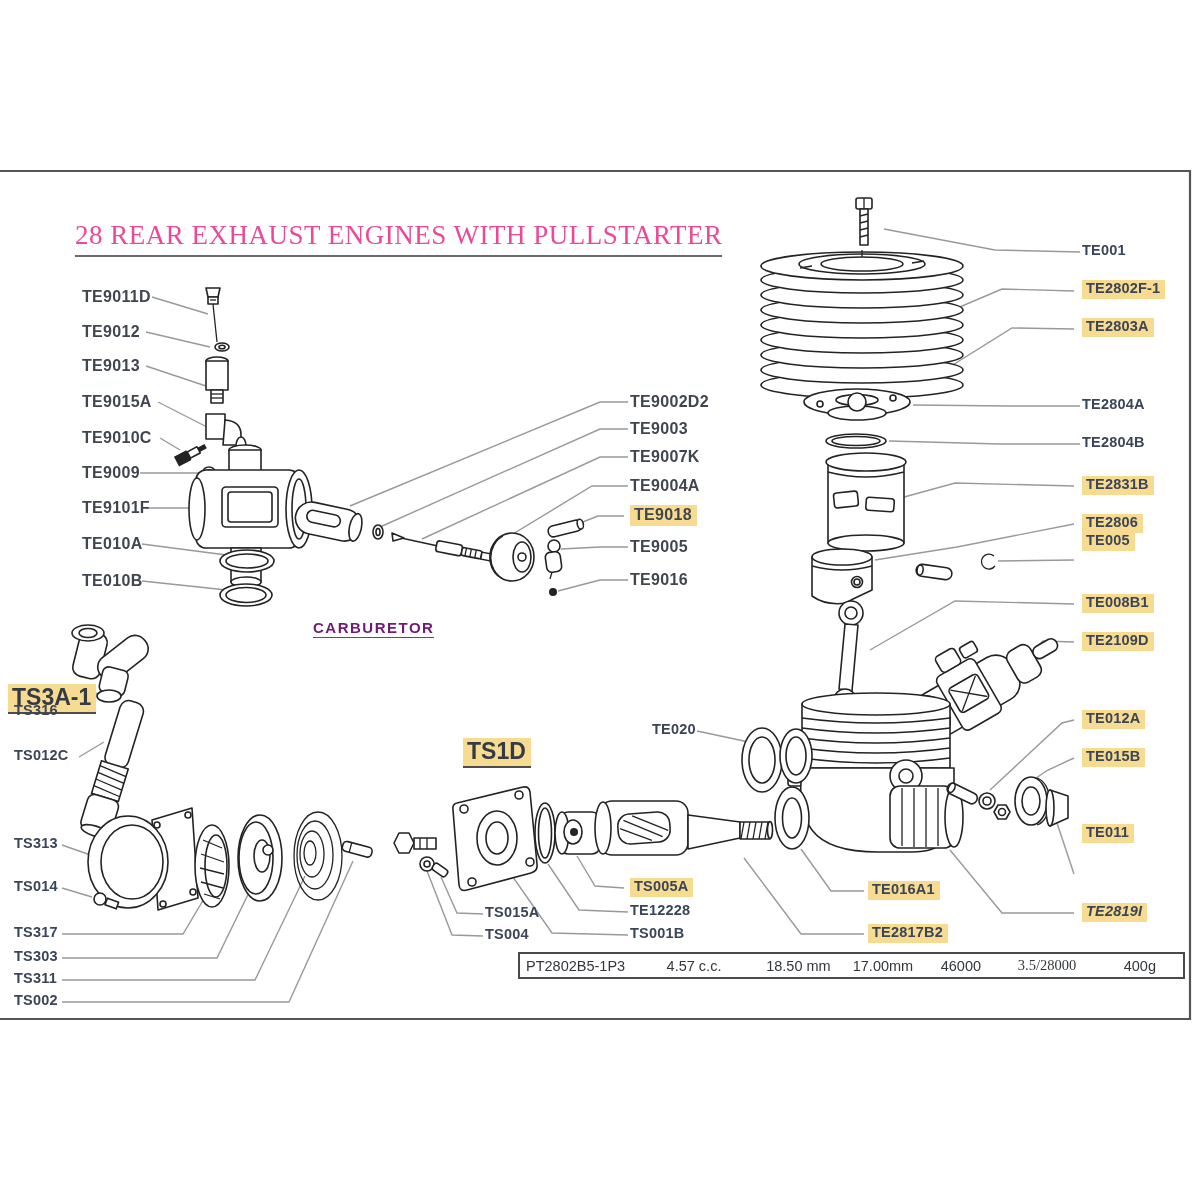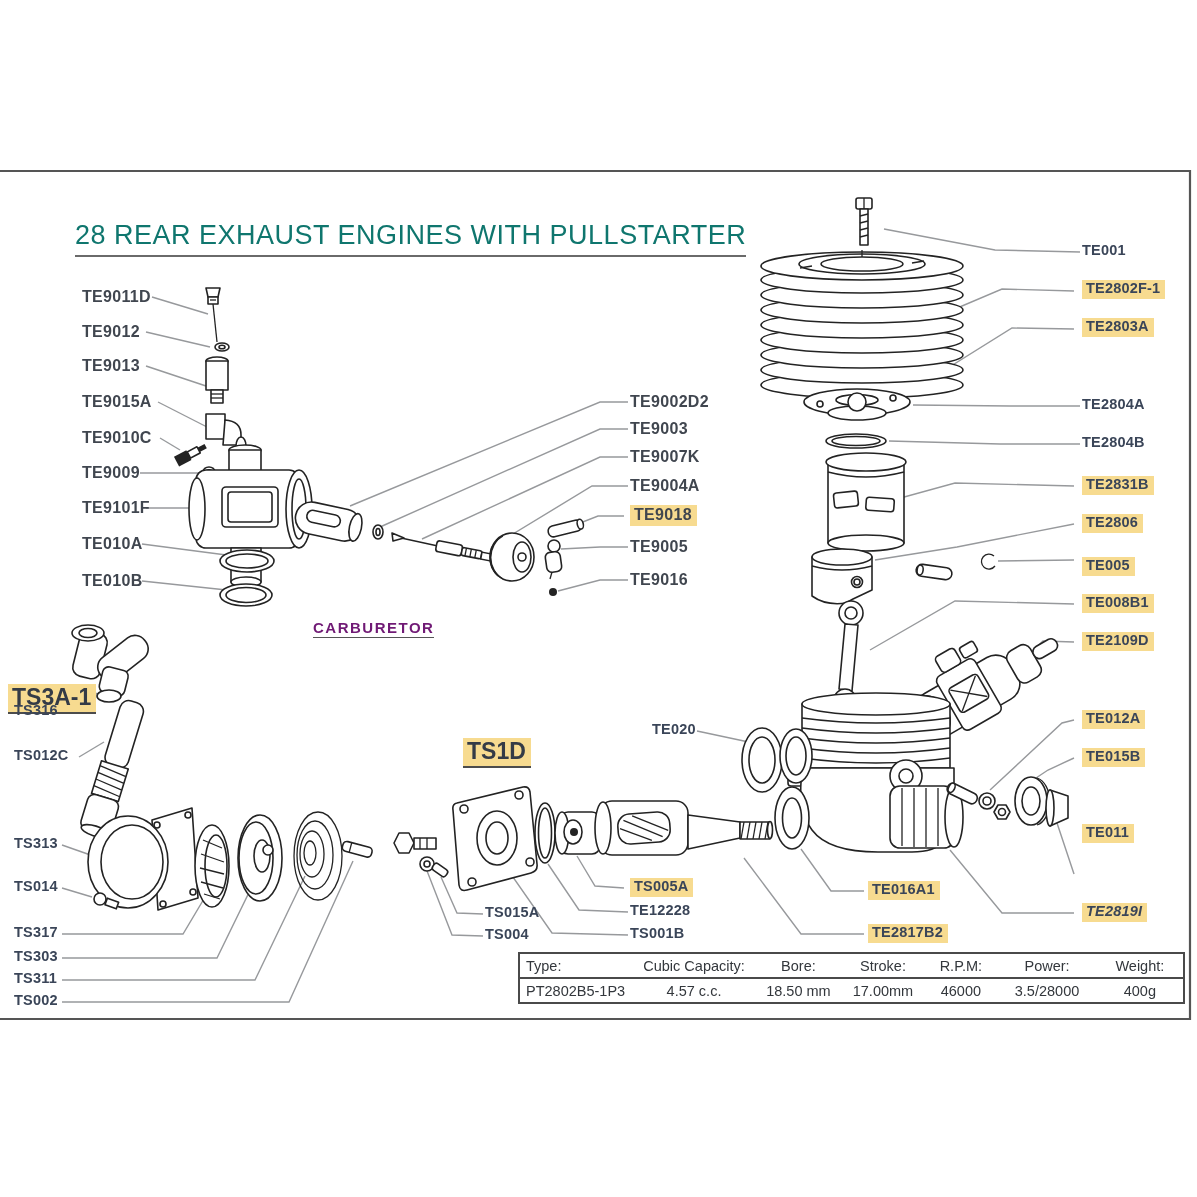--- a/index.html
+++ b/index.html
@@ -4,22 +4,22 @@
 <style>
   html,body{margin:0;padding:0;background:#ffffff;}
   .page{position:relative;width:1197px;height:1197px;background:#fff;overflow:hidden;
         font-family:"Liberation Sans",sans-serif;}
   svg{position:absolute;left:0;top:0;}
   .p{fill:#fff;stroke:#232323;stroke-width:1.6;stroke-linejoin:round;}
   .ln{fill:none;stroke:#232323;stroke-width:1.3;}
   .dk{fill:#232323;stroke:none;}
   .ld{fill:none;stroke:#97999c;stroke-width:1.4;}
   .frameln{fill:none;stroke:#555;stroke-width:2.2;}
-  .title{position:absolute;left:75px;top:220px;font-size:27px;letter-spacing:.5px;color:#0f766e;
-         border-bottom:2px solid #6a6a6a;padding-bottom:4px;white-space:nowrap;}
+  .title{position:absolute;left:75px;top:220px;font-size:27px;letter-spacing:.5px;color:#ec4899;
+         border-bottom:2px solid #6a6a6a;padding-bottom:4px;white-space:nowrap;font-family:Liberation Serif, serif;}
   .carb-caption{position:absolute;left:313px;top:619px;font-size:15px;font-weight:700;
         letter-spacing:1.5px;color:#701a75;border-bottom:1.6px solid #555;padding-bottom:1px;}
   .lbl{position:absolute;white-space:nowrap;line-height:1.1;}
   .lbl.light{font-size:16px;font-weight:700;color:#40464f;letter-spacing:.3px;}
   .lbl.bold{font-size:14.5px;font-weight:700;color:#3a4558;letter-spacing:.2px;}
   .lbl.big{font-size:23px;font-weight:700;color:#343b46;border-bottom:2.2px solid #4c4c4c;
            padding:0 3px 1px 1px;}
   .lbl.hl{background:var(--hl,#F7DB90);padding:1px 5px 2px 4px;}
   .tech{position:absolute;left:518px;top:949px;width:667px;background:#fff;color:#33373c;}
   .tech-heading{font-size:15px;letter-spacing:.6px;padding:0 0 2px 8px;
@@ -414,21 +414,21 @@
       <div class="lbl light hl" style="left: 630px; top: 505px;">TE9018</div>
       <div class="lbl light" style="left: 630px; top: 538px;">TE9005</div>
       <div class="lbl light" style="left: 630px; top: 571px;">TE9016</div>
       <div class="lbl bold" style="left: 1082px; top: 243px;">TE001</div>
       <div class="lbl bold hl" style="left: 1082px; top: 280px;">TE2802F-1</div>
       <div class="lbl bold hl" style="left: 1082px; top: 318px;">TE2803A</div>
       <div class="lbl bold" style="left: 1082px; top: 397px;">TE2804A</div>
       <div class="lbl bold" style="left: 1082px; top: 435px;">TE2804B</div>
       <div class="lbl bold hl" style="left: 1082px; top: 476px;">TE2831B</div>
       <div class="lbl bold hl" style="left: 1082px; top: 514px;">TE2806</div>
-      <div class="lbl bold hl" style="left: 1082px; top: 557px;">TE005</div>
+      <div class="lbl bold hl" style="left: 1082px; top: 532px;">TE005</div>
       <div class="lbl bold hl" style="left: 1082px; top: 594px;">TE008B1</div>
       <div class="lbl bold hl" style="left: 1082px; top: 632px;">TE2109D</div>
       <div class="lbl bold hl" style="left: 1082px; top: 710px;">TE012A</div>
       <div class="lbl bold hl" style="left: 1082px; top: 748px;">TE015B</div>
       <div class="lbl bold hl" style="left: 1082px; top: 824px; text-align: right;">TE011</div>
       <div class="lbl bold hl" style="left: 1082px; top: 903px; font-style: italic;">TE2819I</div>
       <div class="lbl bold" style="left: 652px; top: 722px;">TE020</div>
       <div class="lbl bold hl" style="left: 630px; top: 878px;">TS005A</div>
       <div class="lbl bold" style="left: 630px; top: 903px;">TE12228</div>
       <div class="lbl bold" style="left: 630px; top: 926px;">TS001B</div>
@@ -443,34 +443,25 @@
       <div class="lbl bold" style="left: 14px; top: 879px;">TS014</div>
       <div class="lbl bold" style="left: 14px; top: 925px;">TS317</div>
       <div class="lbl bold" style="left: 14px; top: 949px;">TS303</div>
       <div class="lbl bold" style="left: 14px; top: 971px;">TS311</div>
       <div class="lbl bold" style="left: 14px; top: 993px;">TS002</div>
       <div class="lbl big hl" style="left: 463px; top: 738px;">TS1D</div>
     </div>
 
   <div class="tech">
     <div class="tech-table">
-      <div class="tr hd" id="tech-head">
-          <div class="cell first" style="width: 17%;">Type:</div>
-          <div class="cell" style="width: 18.5%;">Cubic Capacity:</div>
-          <div class="cell" style="width: 13%;">Bore:</div>
-          <div class="cell" style="width: 12.5%;">Stroke:</div>
-          <div class="cell" style="width: 11%;">R.P.M:</div>
-          <div class="cell" style="width: 15%;">Power:</div>
-          <div class="cell" style="width: 13%;">Weight:</div>
-        </div>
       <div class="tr" id="tech-vals">
           <div class="cell first" style="width: 17%;">PT2802B5-1P3</div>
           <div class="cell" style="width: 18.5%;">4.57 c.c.</div>
           <div class="cell" style="width: 13%;">18.50 mm</div>
           <div class="cell" style="width: 12.5%;">17.00mm</div>
           <div class="cell" style="width: 11%;">46000</div>
-          <div class="cell" style="width: 15%;">3.5/28000</div>
+          <div class="cell" style="width: 15%; font-family: Liberation Serif, serif;">3.5/28000</div>
           <div class="cell" style="width: 13%;">400g</div>
         </div>
     </div>
   </div>
 
 </div>
 
 </body></html>

